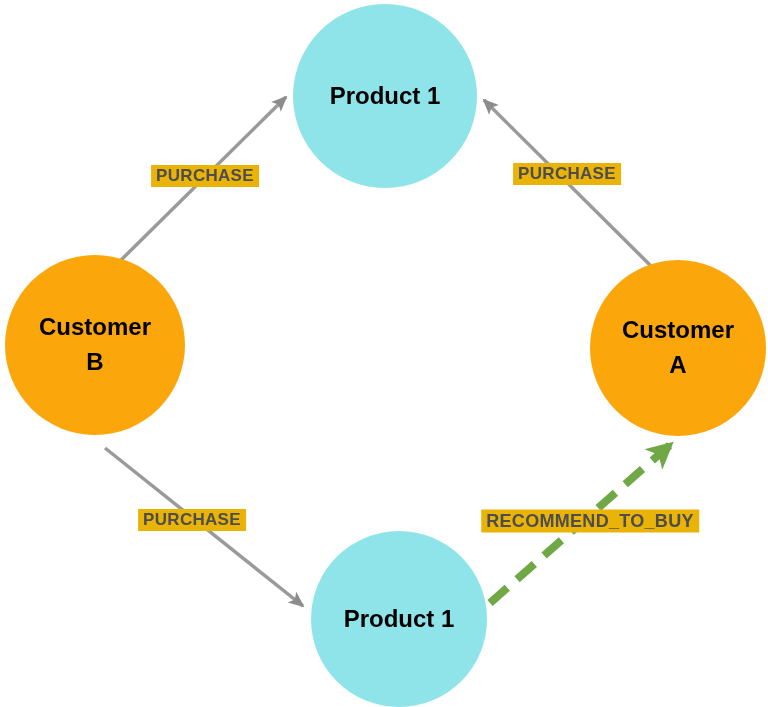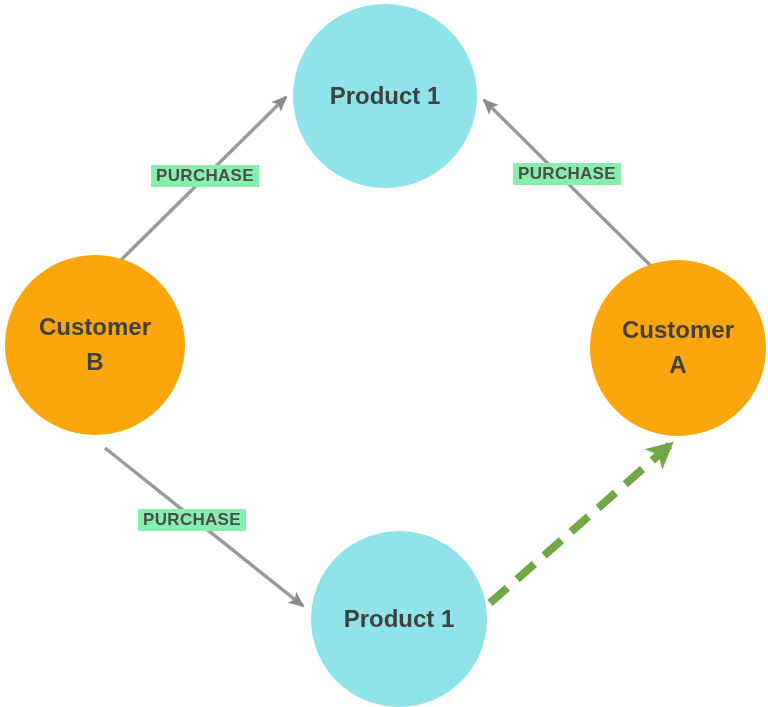--- a/index.html
+++ b/index.html
@@ -25,27 +25,27 @@
     border-radius: 50%;
     display: flex;
     align-items: center;
     justify-content: center;
     text-align: center;
   }
   .node-label {
     font-weight: bold;
     font-size: 24px;
     line-height: 1.45;
-    color: #404040;
+    color: #000000;
     white-space: pre-line;
   }
   .edge-label {
     position: absolute;
     transform: translate(-50%, -50%);
-    background: #86efac;
+    background: #eab308;
     color: #4D4D4D;
     font-weight: bold;
     font-size: 17px;
     letter-spacing: 0.3px;
     padding: 1px 5px;
     white-space: nowrap;
   }
 </style>
 </head>
 <body>
@@ -88,14 +88,15 @@
   <div class="node" style="left: 311px; top: 531px; width: 176px; height: 176px; background-color: rgb(142, 228, 233);">
     <span class="node-label">Product 1</span>
   </div>
 
   <div class="edge-label" style="left:205px; top:176px;">PURCHASE</div>
 
   <div class="edge-label" style="left:567px; top:174px;">PURCHASE</div>
 
   <div class="edge-label" style="left:192px; top:520px;">PURCHASE</div>
 
+  <div class="edge-label" style="left:590px; top:521px; font-size:18px;">RECOMMEND_TO_BUY</div>
 
 </div>
 
 </body></html>

